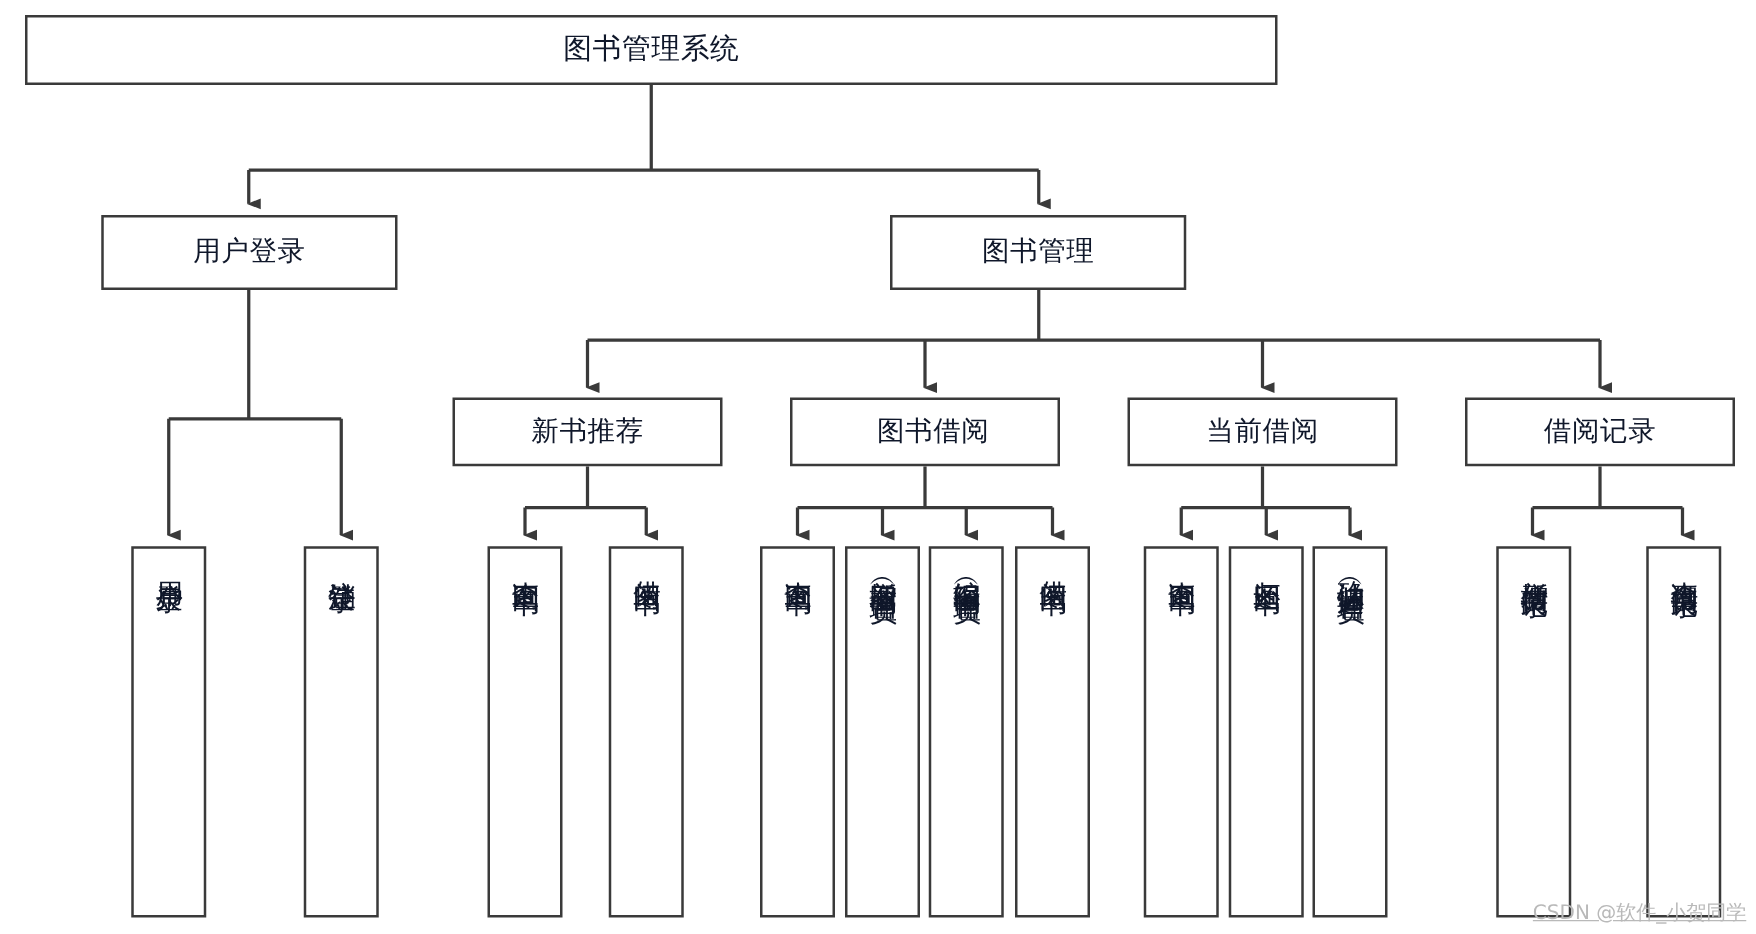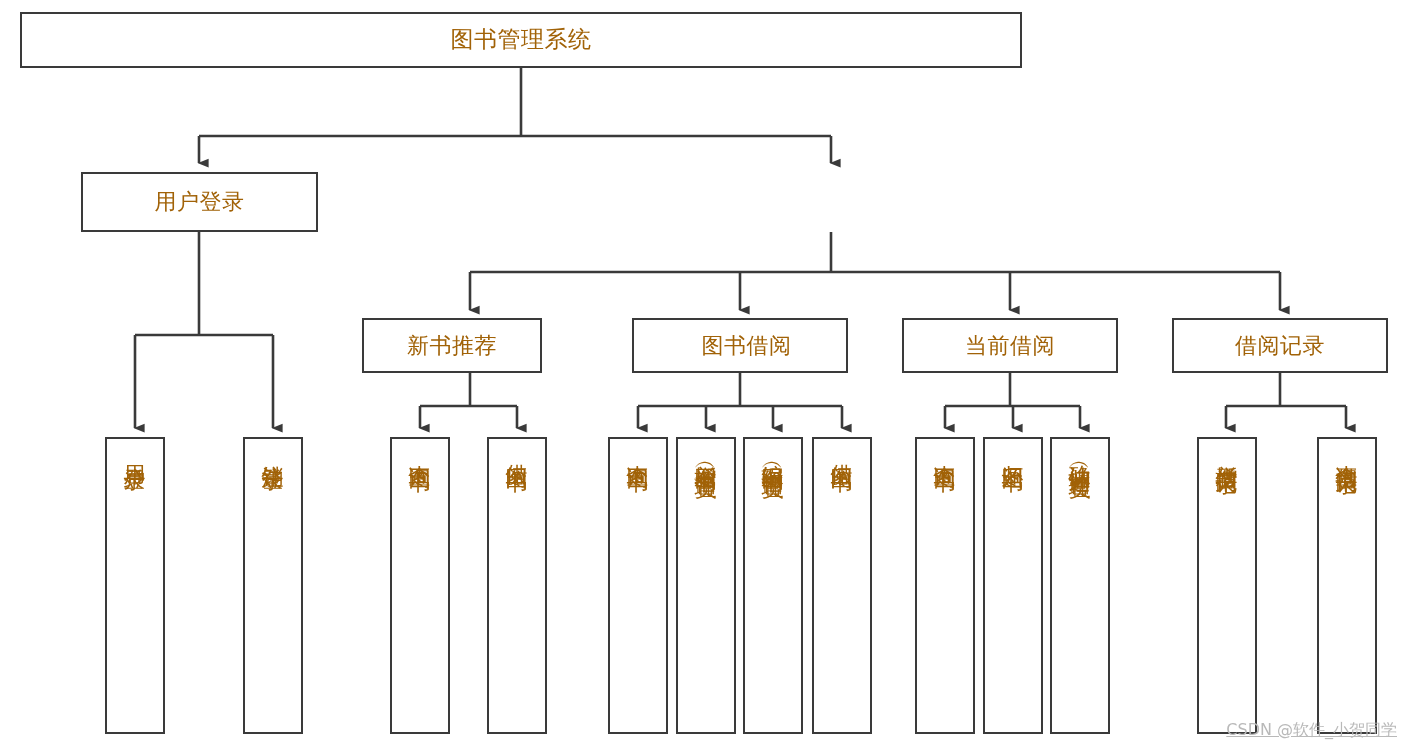--- a/index.html
+++ b/index.html
@@ -27,21 +27,21 @@
     pointer-events: none;
   }
   .node {
     position: absolute;
     box-sizing: border-box;
     border: 2.5px solid #3a3a3a;
     background: #ffffff;
     display: flex;
     align-items: center;
     justify-content: center;
-    color: #a16207;
+    color: #0f172a;
   }
   .node-label {
     display: block;
     text-align: center;
     line-height: 1.18;
     letter-spacing: 0.5px;
   }
   .node.horiz .node-label {
     writing-mode: horizontal-tb;
     font-size: 22px;
@@ -130,22 +130,25 @@
   </svg>
 
   <div class="node horiz root" style="left:20px; top:12px; width:1002px; height:56px;">
     <span class="node-label">图书管理系统</span>
   </div>
 
   <div class="node horiz" style="left:81px; top:172px; width:237px; height:60px;">
     <span class="node-label">用户登录</span>
   </div>
 
-
-  <div class="node horiz" style="left:362px; top:318px; width:180px; height:55px;">
+  <div class="node horiz" style="left:712px; top:172px; width:237px; height:60px;">
+    <span class="node-label">图书管理</span>
+  </div>
+
+  <div class="node horiz" style="left:362px; top:318px; width:216px; height:55px;">
     <span class="node-label">新书推荐</span>
   </div>
 
   <div class="node horiz" style="left:632px; top:318px; width:216px; height:55px;padding-left:13px;">
     <span class="node-label">图书借阅</span>
   </div>
 
   <div class="node horiz" style="left:902px; top:318px; width:216px; height:55px;">
     <span class="node-label">当前借阅</span>
   </div>

